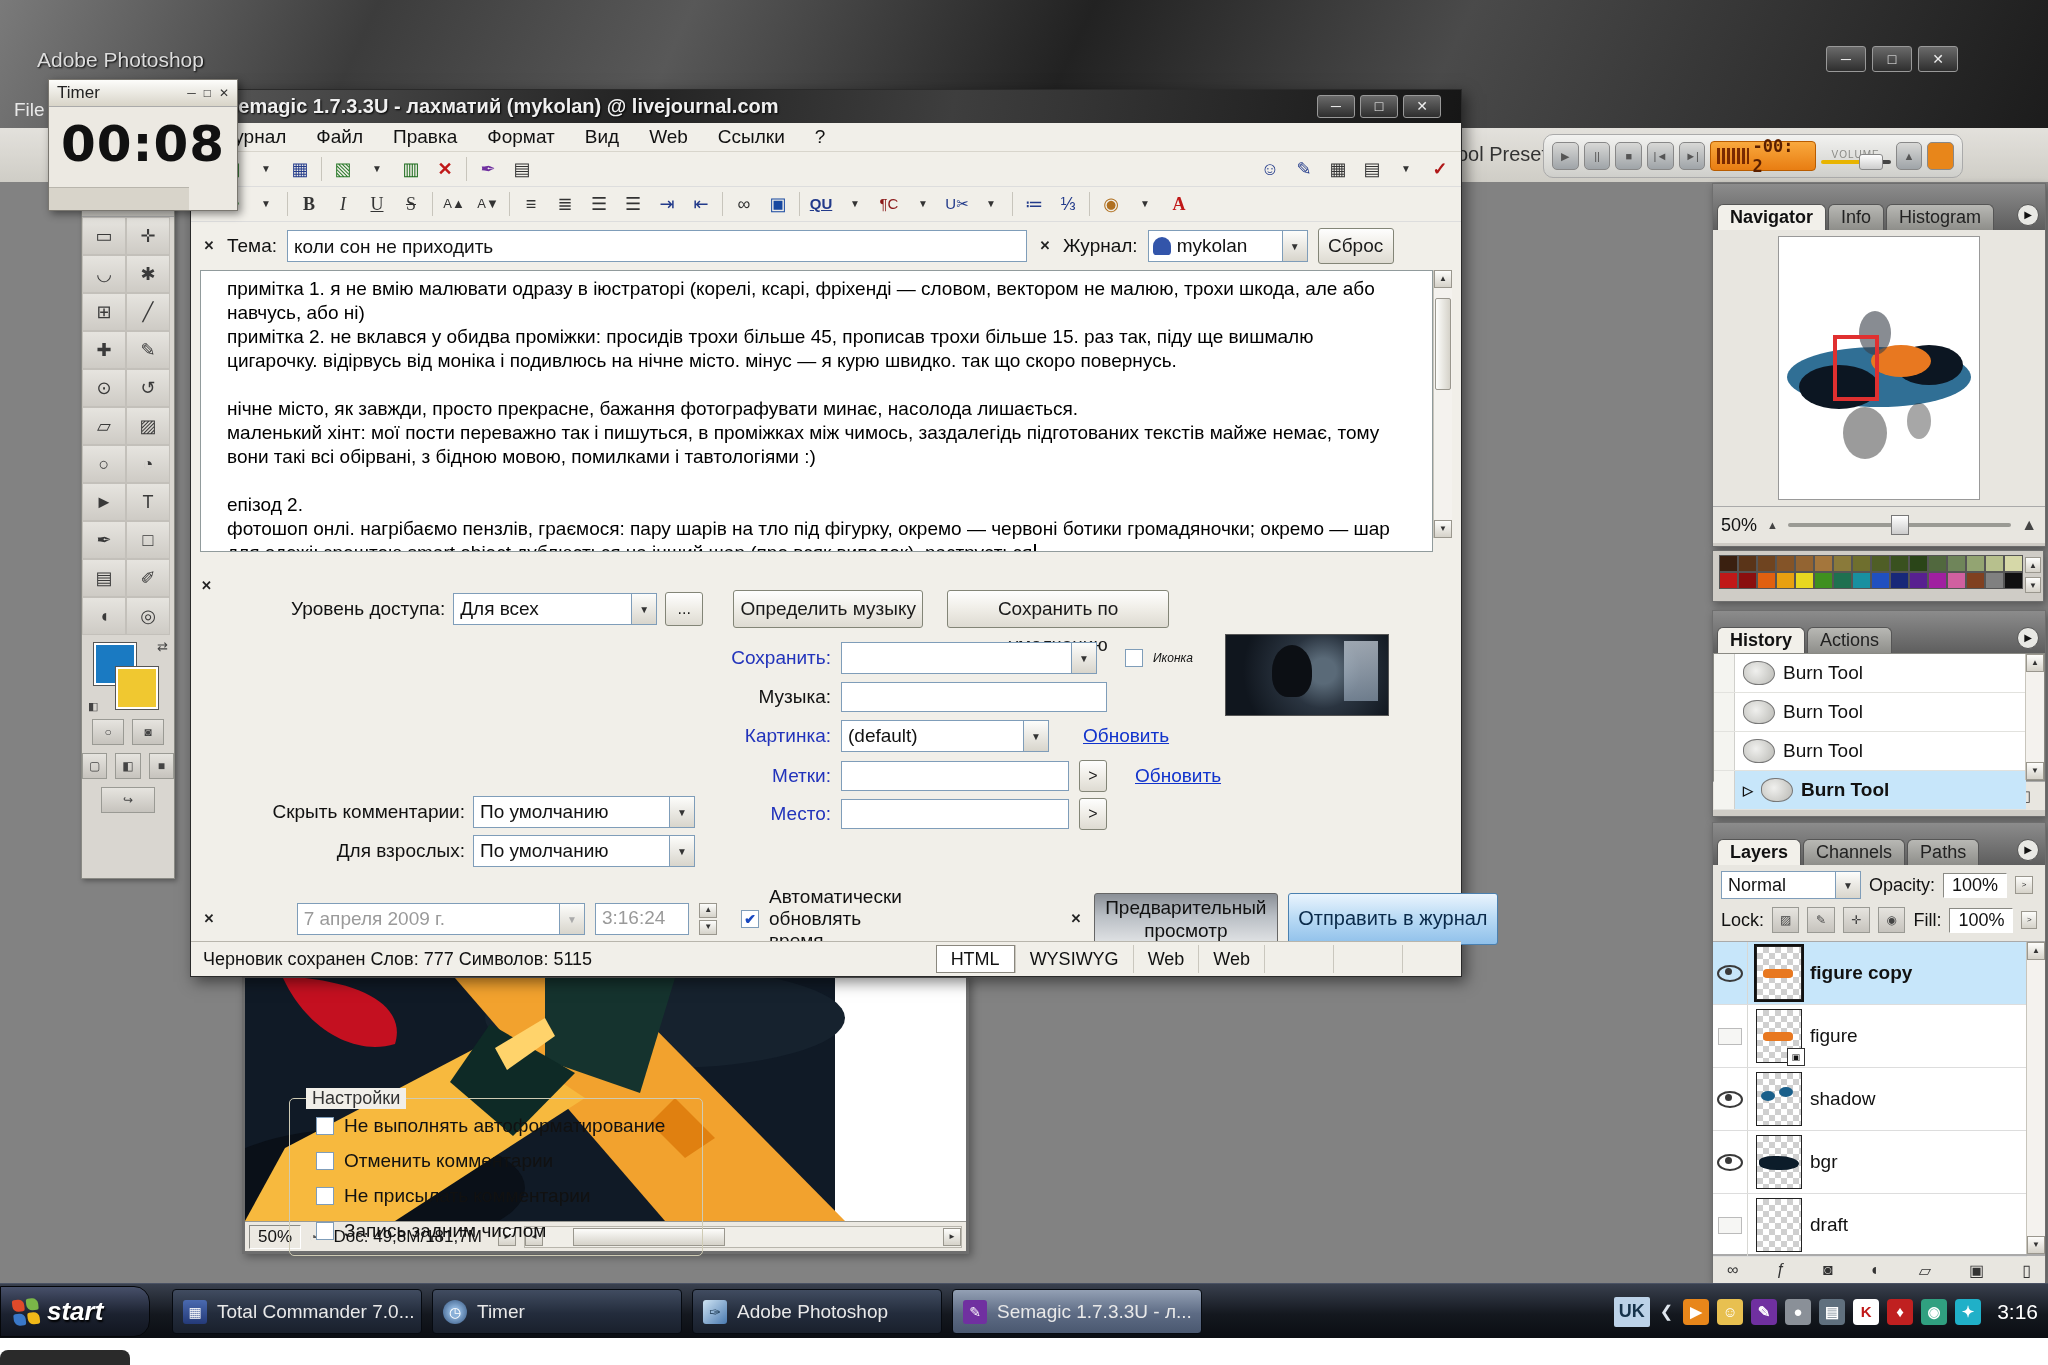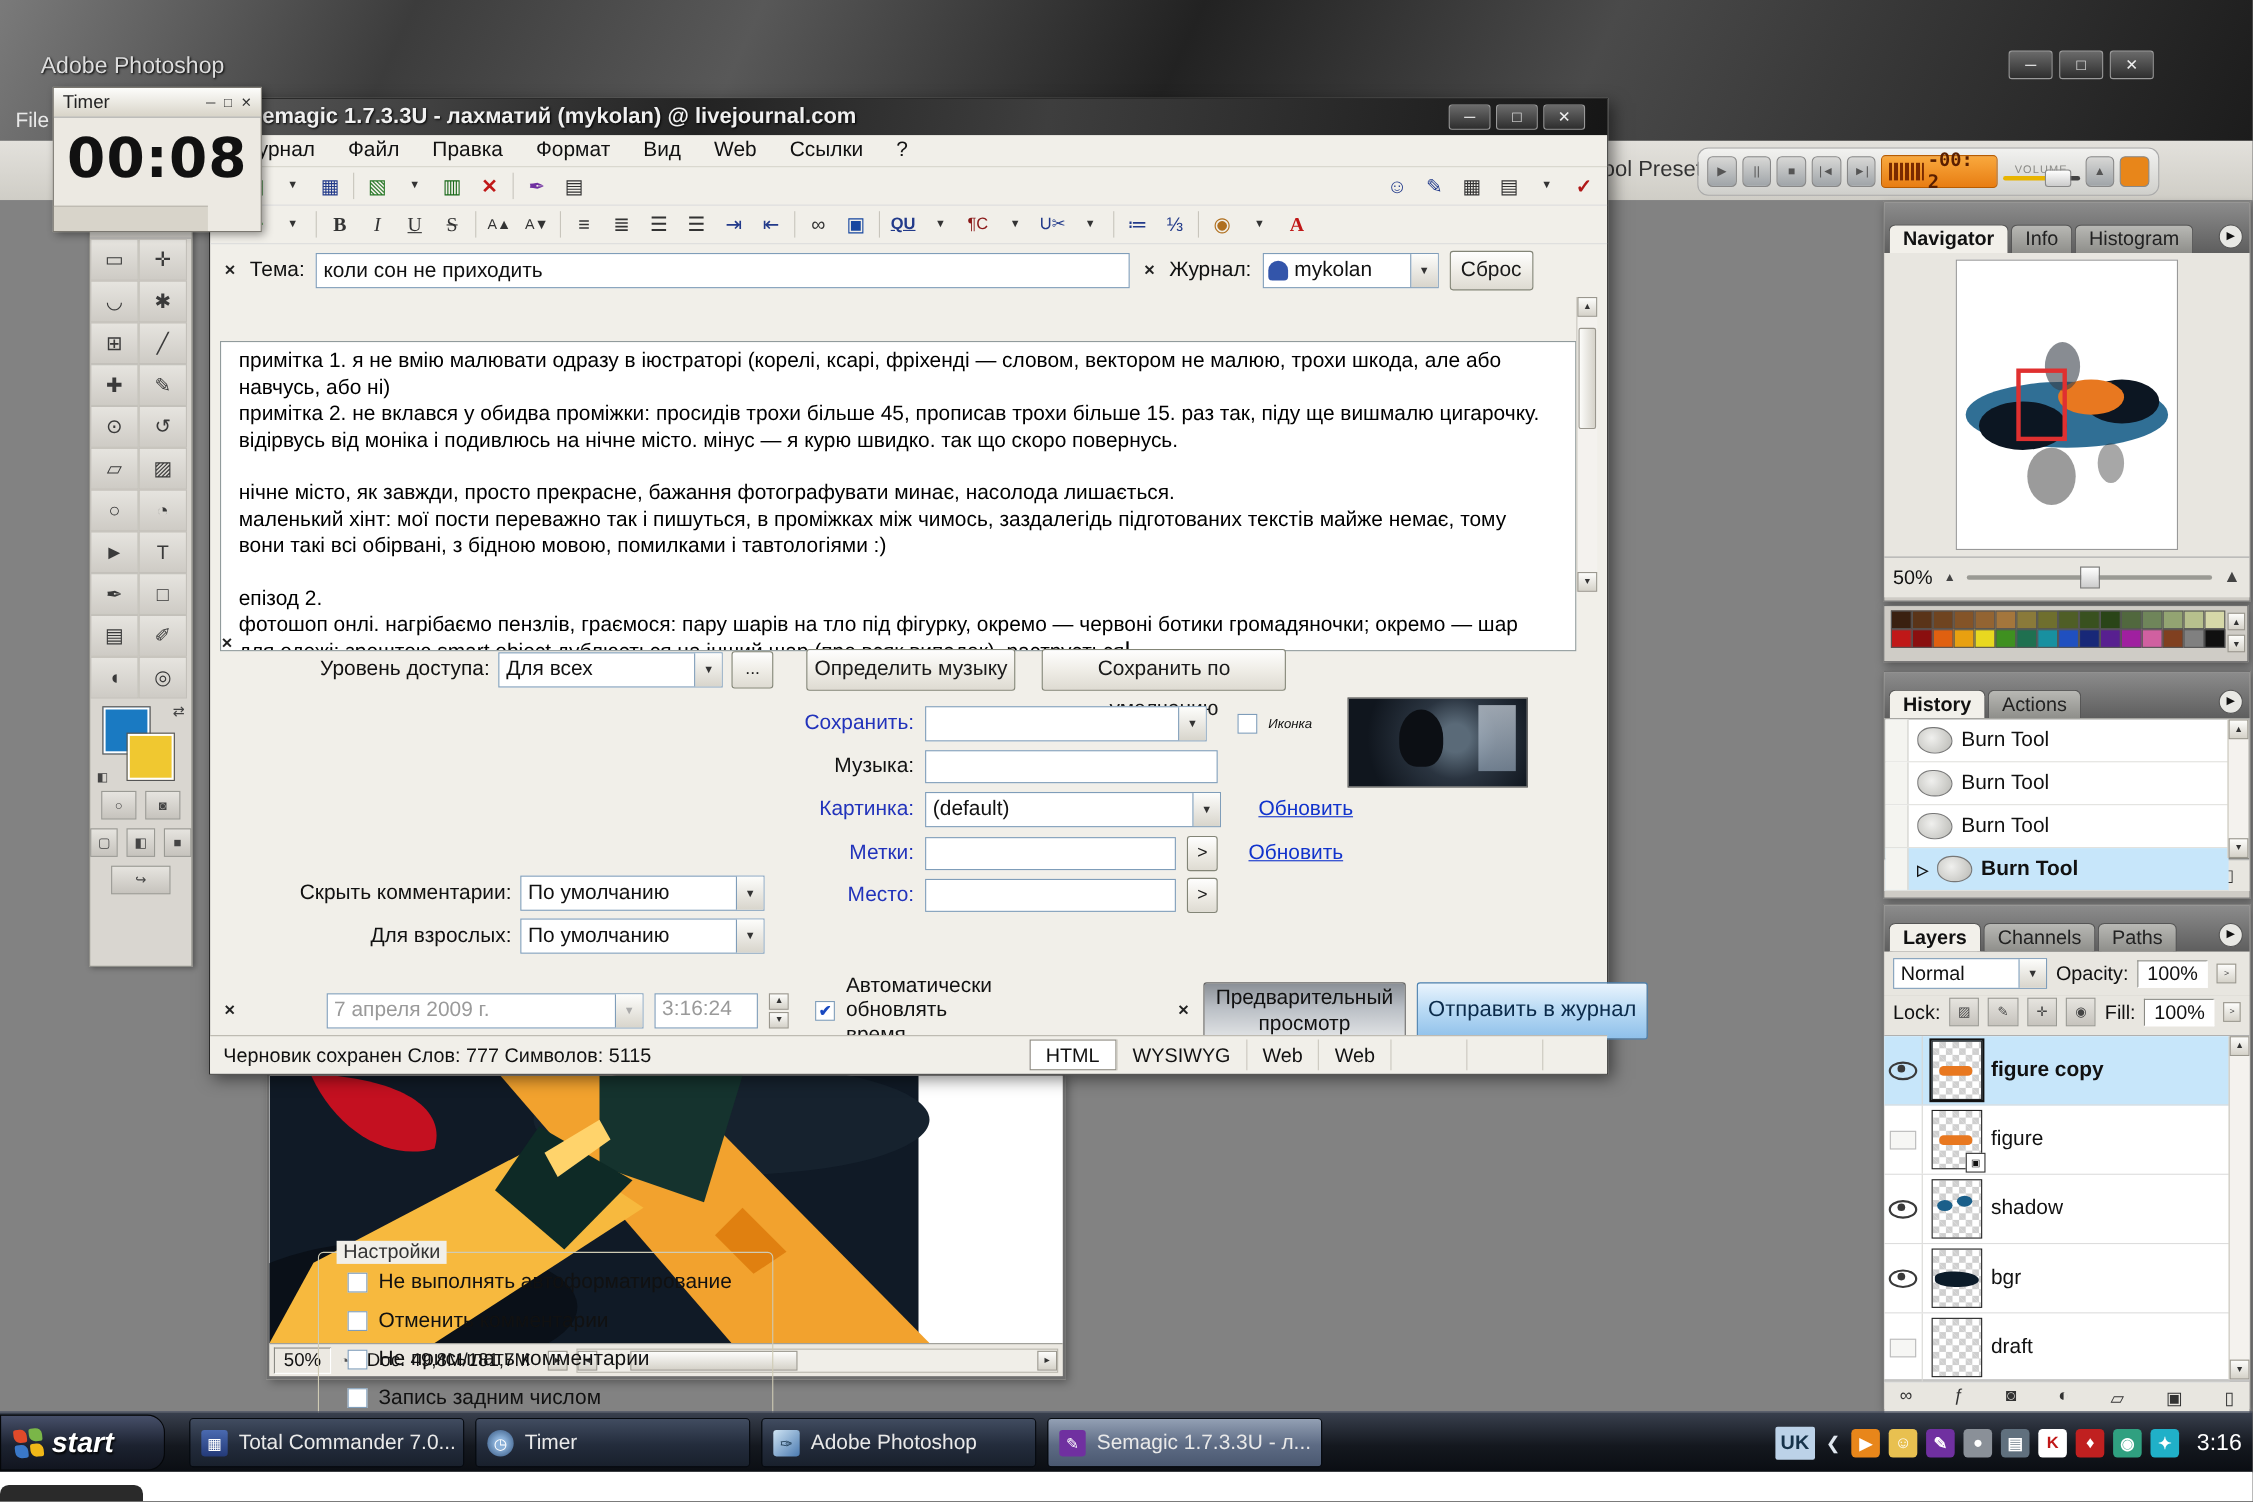--- a/index.html
+++ b/index.html
@@ -498,21 +498,21 @@
       <span class="xmark">✕</span>
       <span style="font-size:19px;">Журнал:</span>
       <div class="combo" style="width:160px;height:32px;">
         <span style="width:18px;height:18px;margin-left:4px;background:#3355aa;border-radius:50% 50% 20% 20%;"></span>
         <span class="val">mykolan</span>
         <span class="arr">▼</span>
       </div>
       <div class="xp-btn" style="width:74px;height:34px;line-height:34px;font-size:19px;">Сброс</div>
     </div>
     <div class="sg-row" style="align-items:stretch;margin:0 9px;">
-      <div class="sg-editor" style="flex:1;height:268px;padding:6px 16px;margin-top:40px;">
+      <div class="sg-editor" style="flex:1;height:268px;padding:6px 26px;">
         <div class="line">примітка 1. я не вмію малювати одразу в іюстраторі (корелі, ксарі, фріхенді — словом, вектором не малюю, трохи шкода, але або навчусь, або ні)</div>
         <div class="line">примітка 2. не вклався у обидва проміжки: просидів трохи більше 45, прописав трохи більше 15. раз так, піду ще вишмалю цигарочку. відірвусь від моніка і подивлюсь на нічне місто. мінус — я курю швидко. так що скоро повернусь.</div>
         <div class="line"></div>
         <div class="line">нічне місто, як завжди, просто прекрасне, бажання фотографувати минає, насолода лишається.</div>
         <div class="line">маленький хінт: мої пости переважно так і пишуться, в проміжках між чимось, заздалегідь підготованих текстів майже немає, тому вони такі всі обірвані, з бідною мовою, помилками і тавтологіями :)</div>
         <div class="line"></div>
         <div class="line">епізод 2.</div>
         <div class="line"><span>фотошоп онлі. нагрібаємо пензлів, граємося: пару шарів на тло під фігурку, окремо — червоні ботики громадяночки; окремо — шар для одежі; зрештою smart object дублюється на інший шар (про всяк випадок), раструється</span><span class="caret"></span></div>
       </div>
       <div class="scroll" style="width:18px;height:268px;">
@@ -575,21 +575,21 @@
         </div>
       <span class="cb" style="margin-left:18px;"></span>
       <span style="font-size:12px;font-style:italic;">Иконка</span>
     </div>
     <div class="abs sg-row" style="left:522px;top:592px;gap:10px;">
       <span style="font-size:19px;width:118px;text-align:right;">Музыка:</span>
       <div class="tfield" style="width:266px;height:30px;"></div>
     </div>
     <div class="abs sg-row" style="left:522px;top:630px;gap:10px;">
       <span class="bluelabel" style="font-size:19px;width:118px;text-align:right;">Картинка:</span>
-      <div class="combo" style="width:269px;height:32px;">
+      <div class="combo" style="width:208px;height:32px;">
           <span class="val">(default)</span>
           <span class="arr">▼</span>
         </div>
       <span class="link" style="font-size:19px;margin-left:24px;">Обновить</span>
     </div>
     <div class="abs sg-row" style="left:522px;top:670px;gap:10px;">
       <span class="bluelabel" style="font-size:19px;width:118px;text-align:right;">Метки:</span>
       <div class="tfield" style="width:228px;height:30px;"></div>
       <div class="xp-btn" style="width:26px;height:30px;line-height:30px;">&gt;</div>
       <span class="link" style="font-size:19px;margin-left:18px;">Обновить</span>

